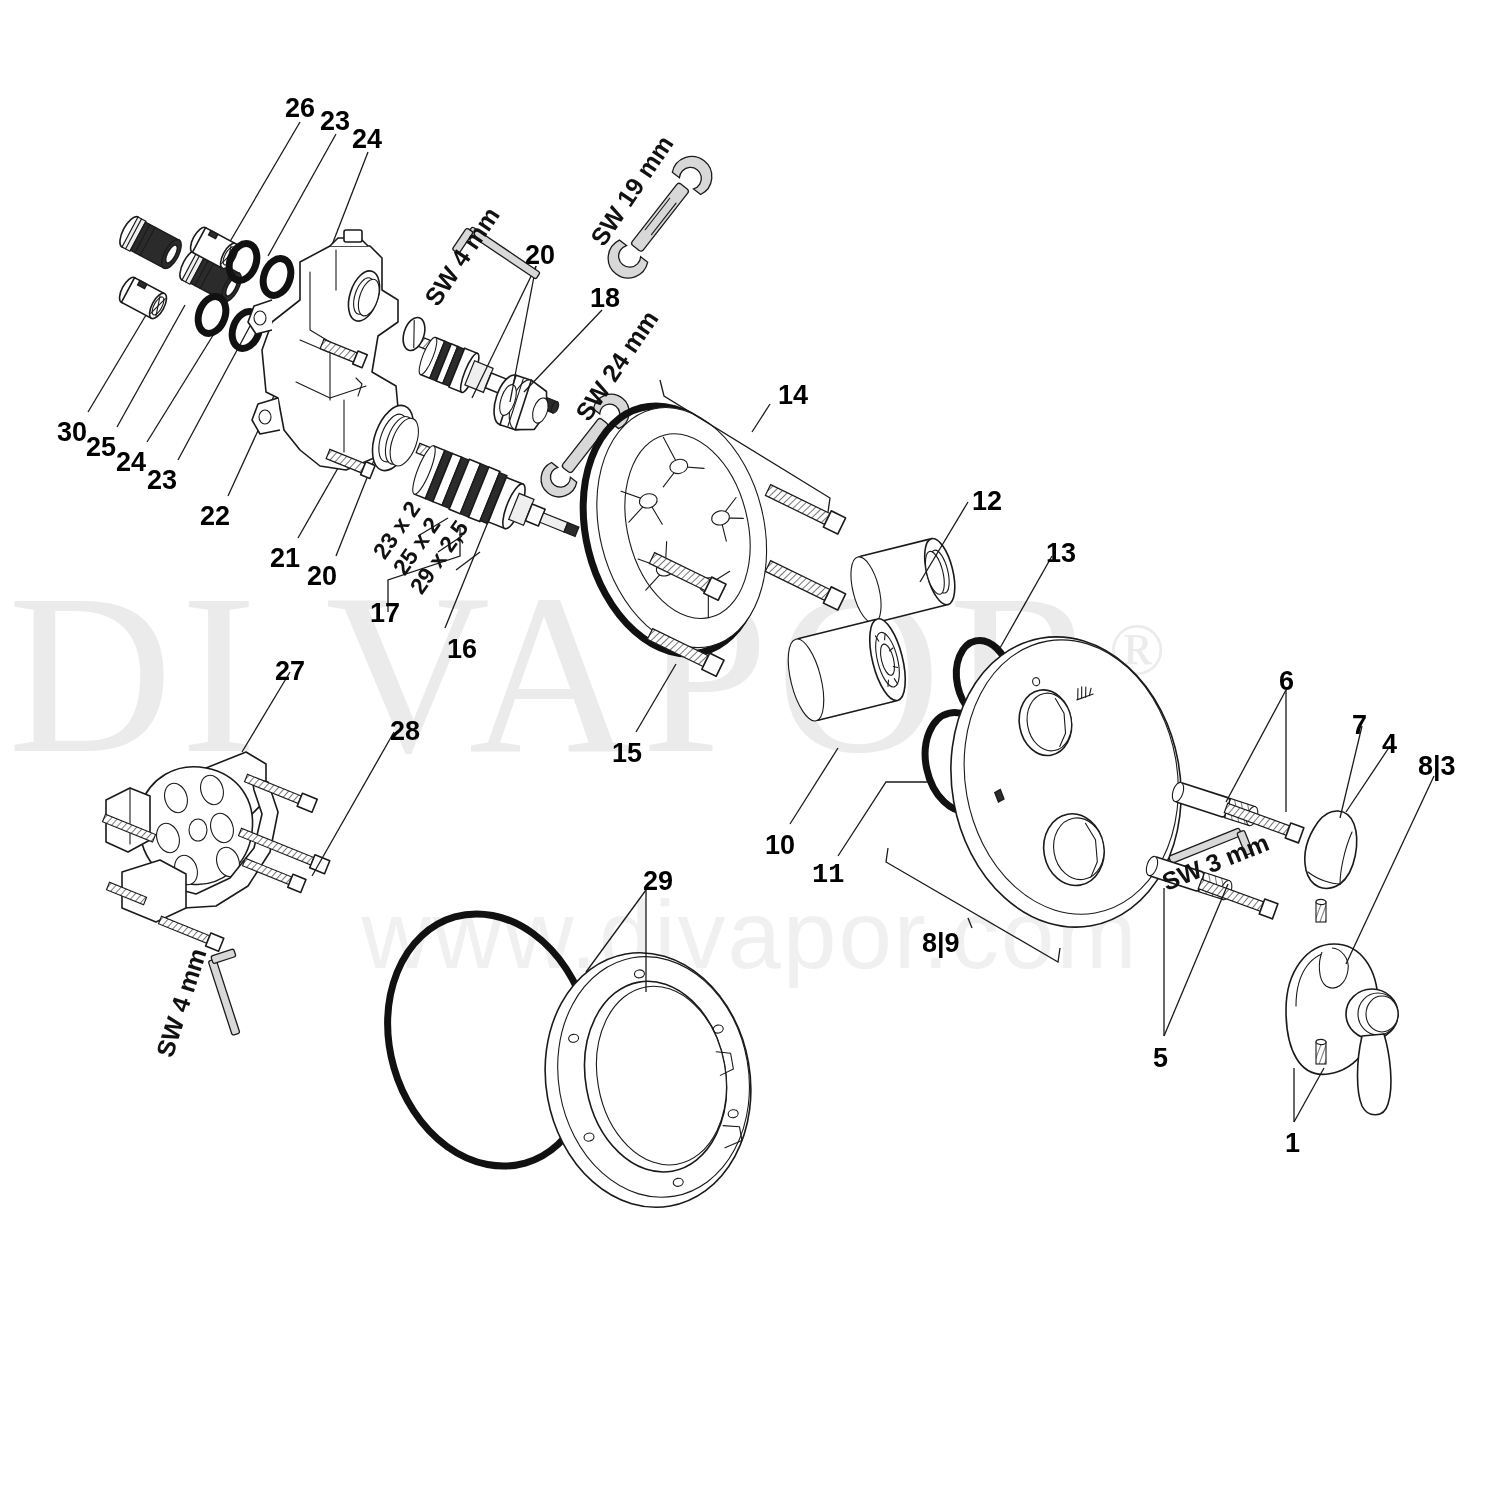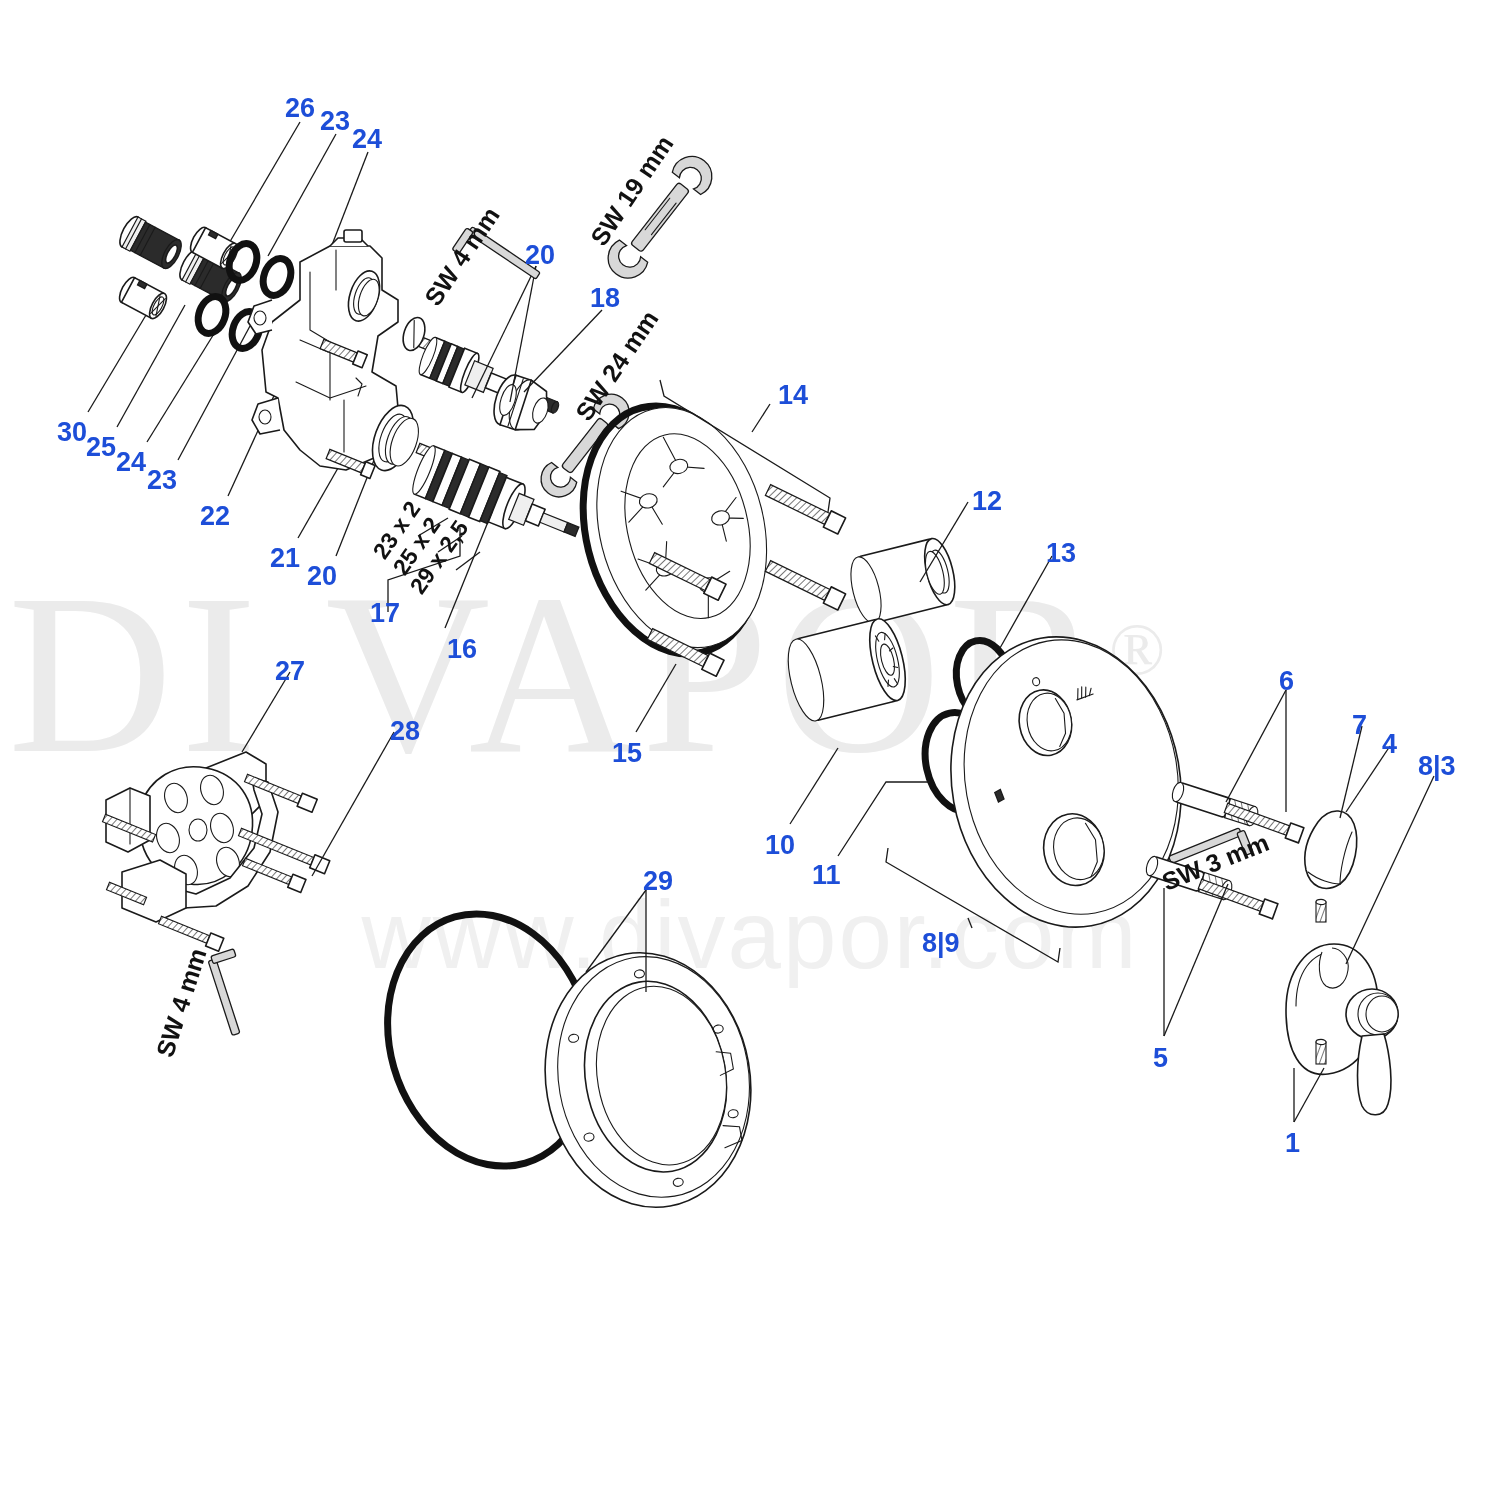--- a/index.html
+++ b/index.html
@@ -72,21 +72,21 @@
     width: 1500px;
     height: 1290px;
   }
 
   
   .lbl {
     position: absolute;
     font-family: "Liberation Sans", sans-serif;
     font-size: 27px;
     font-weight: 700;
-    color: #1d4ed8;
+    color: #000000;
     white-space: nowrap;
     line-height: 1;
   }
 
   
   .tool-lbl {
     position: absolute;
     font-family: "Liberation Sans", sans-serif;
     font-size: 25px;
     font-weight: 700;
@@ -639,21 +639,21 @@
       <div class="lbl" style="left: 307px; top: 563px;">20</div>
       <div class="lbl" style="left: 370px; top: 600px;">17</div>
       <div class="lbl" style="left: 420px; top: 636px; margin-left: 27px;">16</div>
       <div class="lbl" style="left: 525px; top: 242px;">20</div>
       <div class="lbl" style="left: 590px; top: 285px;">18</div>
       <div class="lbl" style="left: 778px; top: 382px;">14</div>
       <div class="lbl" style="left: 612px; top: 740px;">15</div>
       <div class="lbl" style="left: 960px; top: 488px; margin-left: 12px;">12</div>
       <div class="lbl" style="left: 1046px; top: 540px;">13</div>
       <div class="lbl" style="left: 765px; top: 832px;">10</div>
-      <div class="lbl" style="left: 812px; top: 862px;">11</div>
+      <div class="lbl" style="left: 812px; top: 862px; font-family: Liberation Mono, monospace;">11</div>
       <div class="lbl" style="left: 922px; top: 930px;">8|9</div>
       <div class="lbl" style="left: 1279px; top: 668px;">6</div>
       <div class="lbl" style="left: 1352px; top: 712px;">7</div>
       <div class="lbl" style="left: 1382px; top: 731px;">4</div>
       <div class="lbl" style="left: 1418px; top: 753px;">8|3</div>
       <div class="lbl" style="left: 1153px; top: 1045px;">5</div>
       <div class="lbl" style="left: 1285px; top: 1130px;">1</div>
       <div class="lbl" style="left: 275px; top: 658px;">27</div>
       <div class="lbl" style="left: 390px; top: 718px;">28</div>
       <div class="lbl" style="left: 633px; top: 868px; margin-left: 10px;">29</div>

